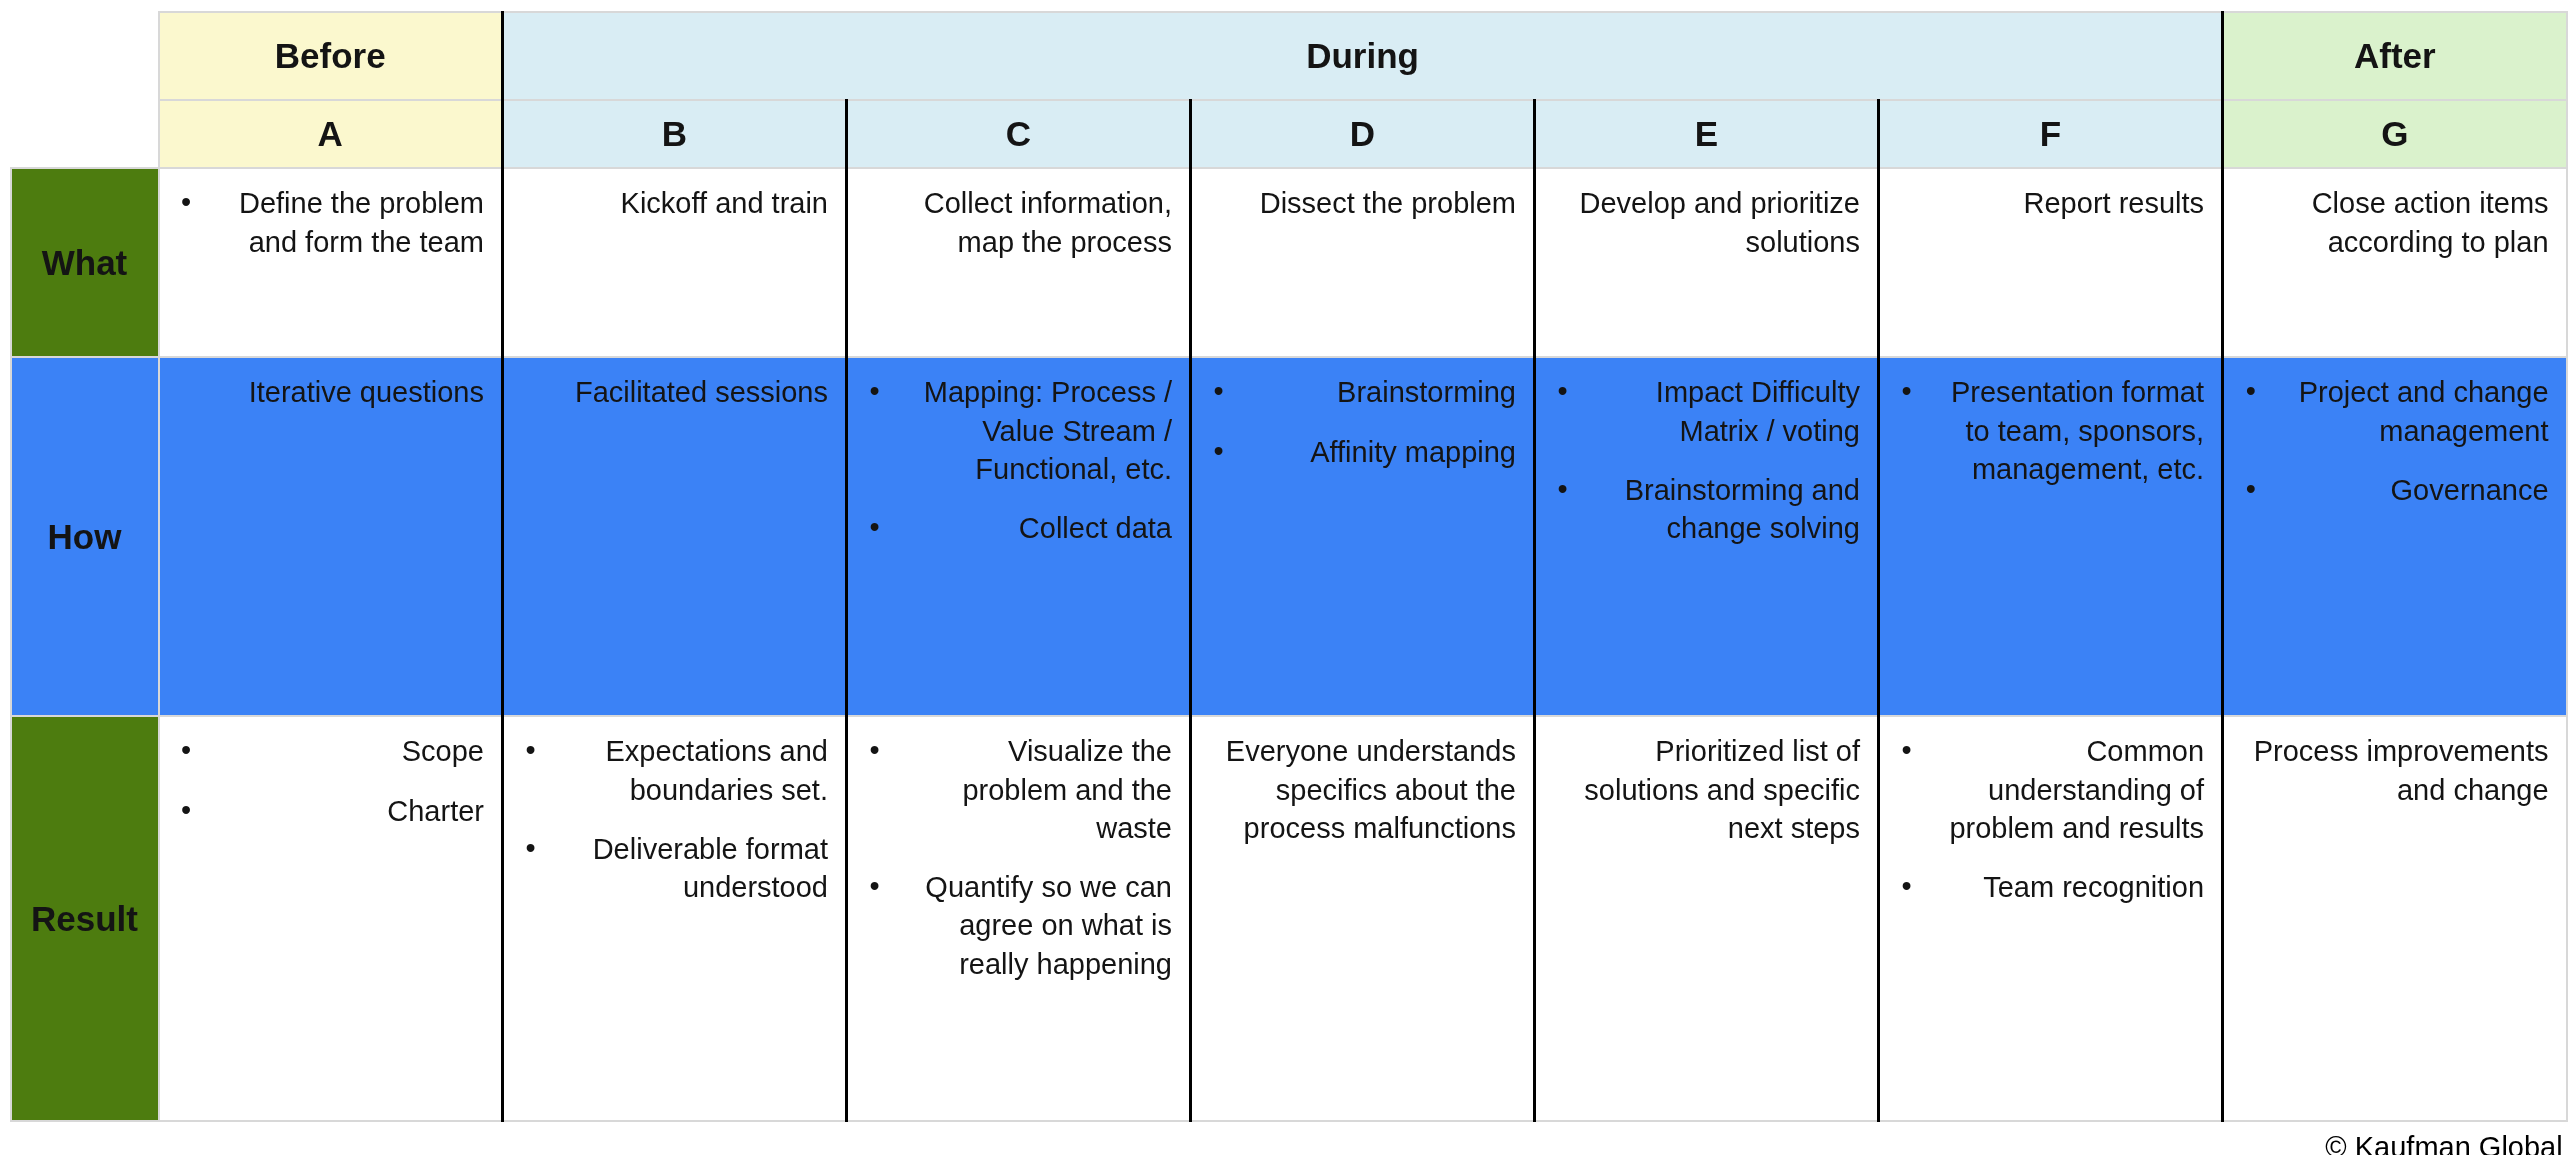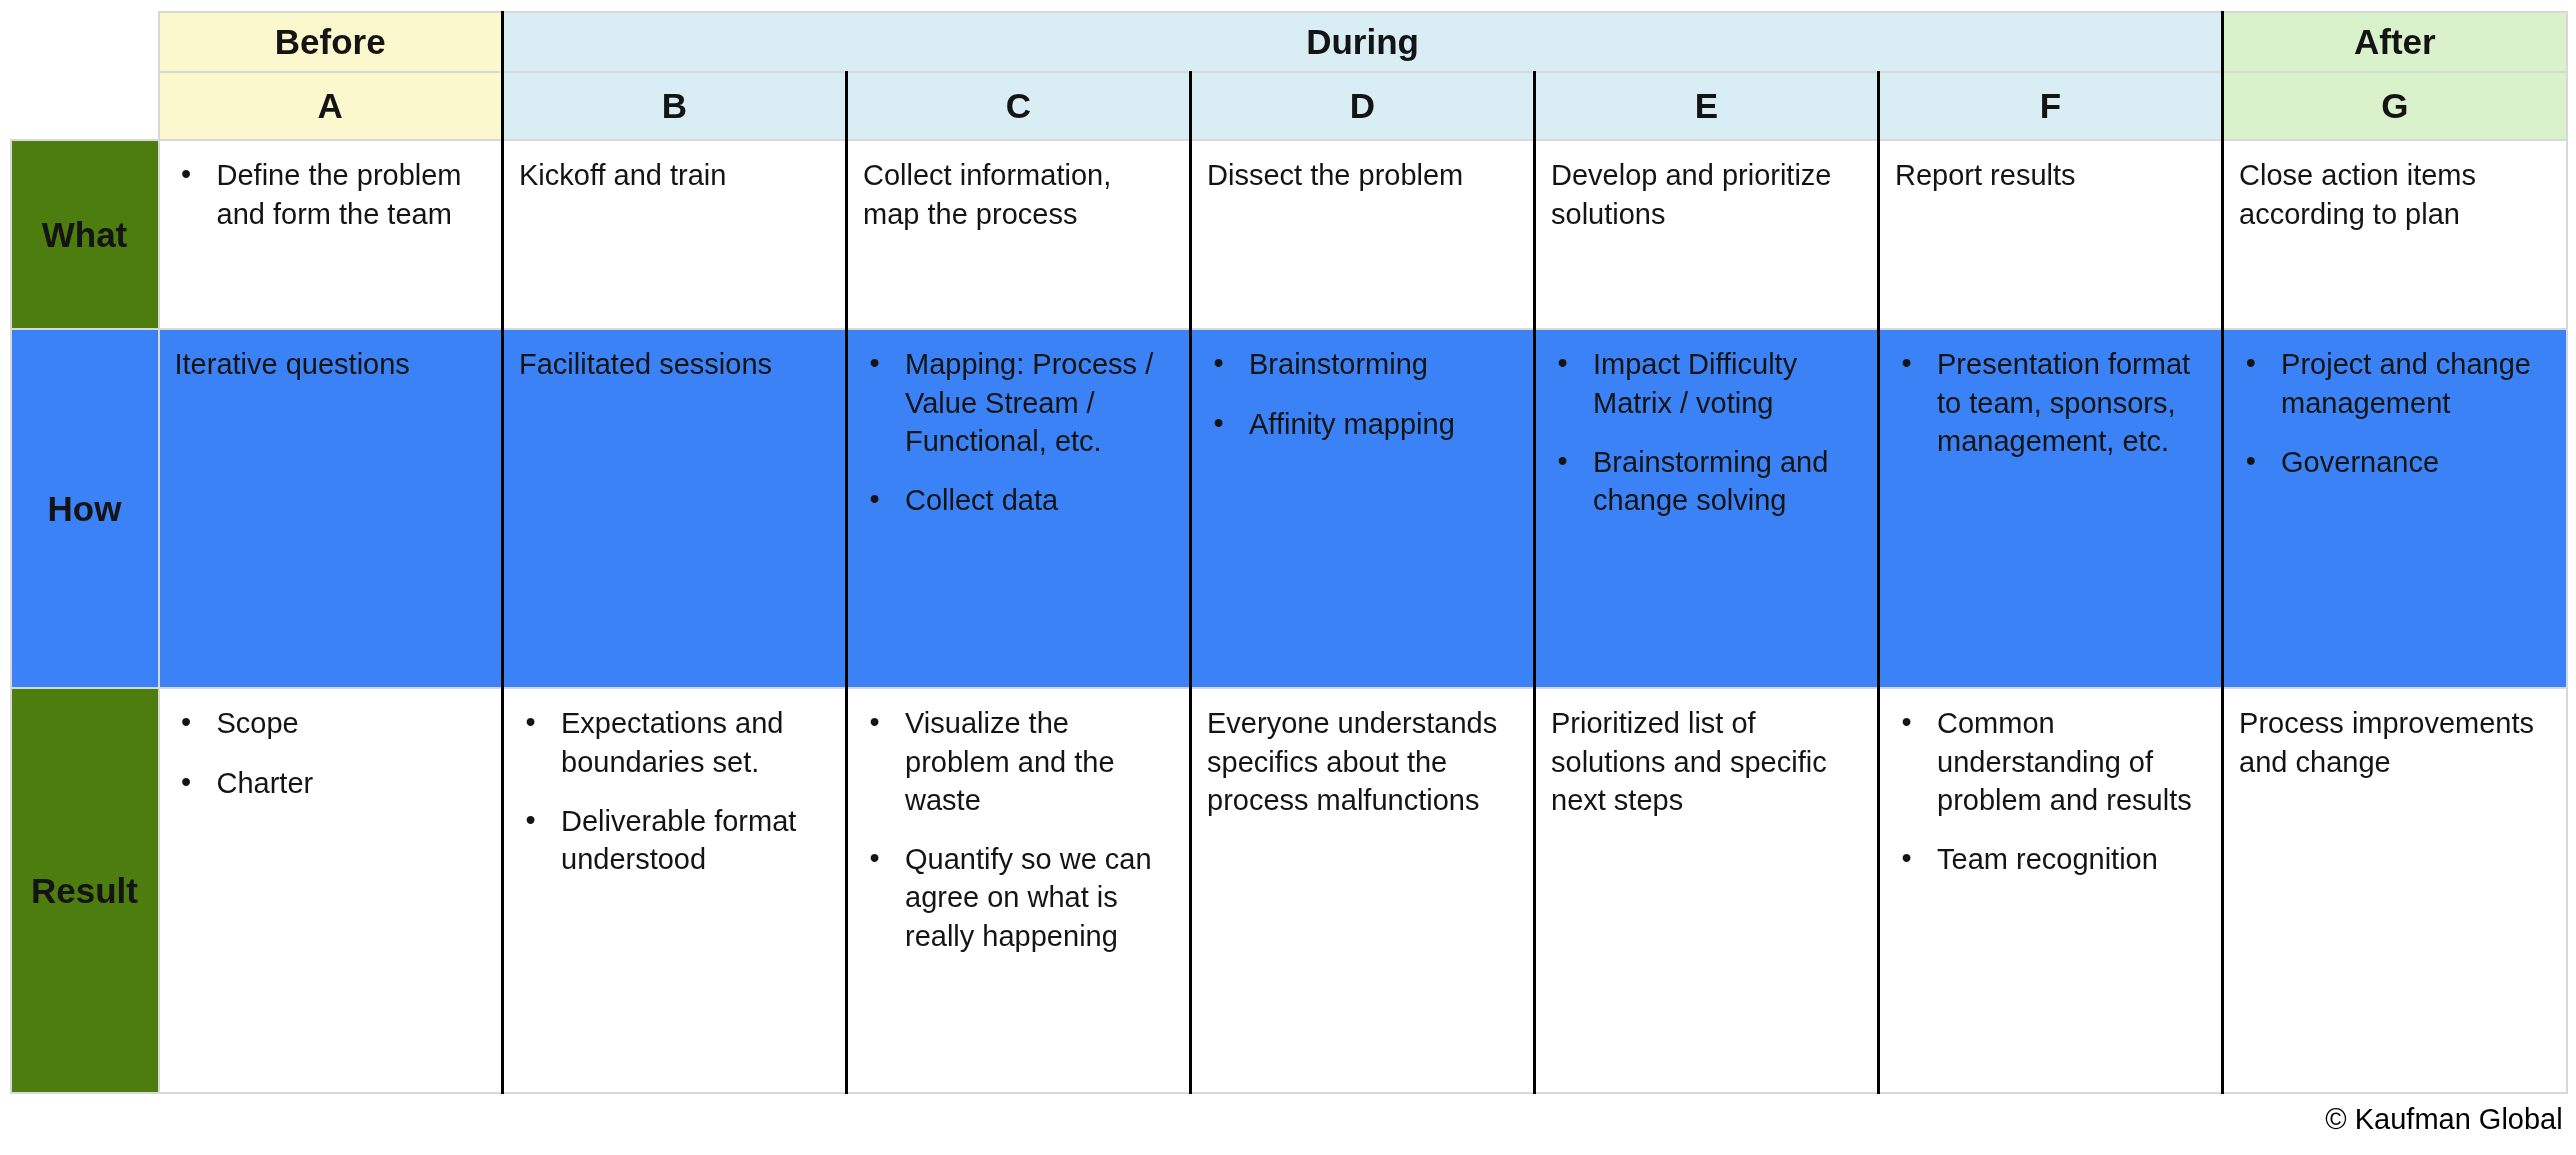--- a/index.html
+++ b/index.html
@@ -14,21 +14,21 @@
   .wrap { padding: 11.3px 5.7px 0 9.5px; }
 
   table.process {
     border-collapse: collapse;
     table-layout: fixed;
     width: 2557px;
   }
   col.label-col { width: 148px; }
   col.data-col  { width: 344px; }
 
-  tr.phase-row  { height: 60px; }
+  tr.phase-row  { height: 88px; }
   tr.letter-row { height: 68px; }
   tr.row-what   { height: 189px; }
   tr.row-how    { height: 359px; }
   tr.row-result { height: 405px; }
 
   th, td { font-weight: normal; padding: 0; }
 
   .corner { border: none; background: #ffffff; }
 
   .phase, .letter {
@@ -58,20 +58,21 @@
   }
 
   .body-cell {
     vertical-align: top;
     font-size: 29px;
     line-height: 1.32;
     padding: 15px 17px 13.2px 15px;
     background: #ffffff;
     border-top: 2.8px solid #d8d8d8;
     border-bottom: 2.8px solid #d8d8d8;
+    text-align: right;
   }
   tr.shaded .body-cell, tr.shaded .row-label { background: #3b82f6; }
 
   .item { margin: 0 0 21px 0; }
   .item:last-child { margin-bottom: 0; }
   .bullet { position: relative; padding-left: 42px; }
   .bullet::before { content: "\2022"; position: absolute; left: 6.6px; top: -0.9px; }
 
   .copyright {
     width: 2557px;

